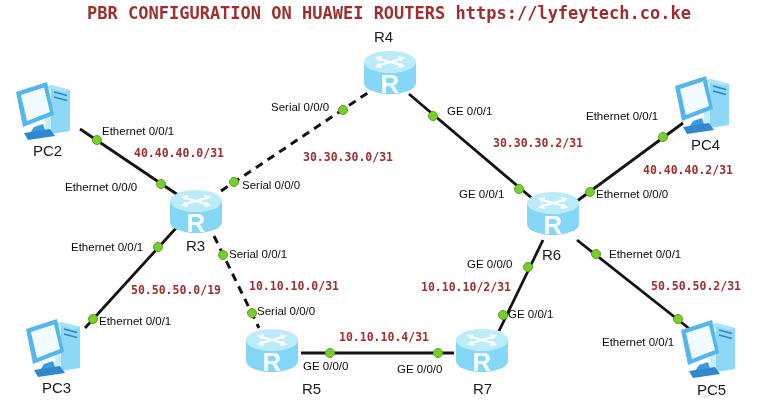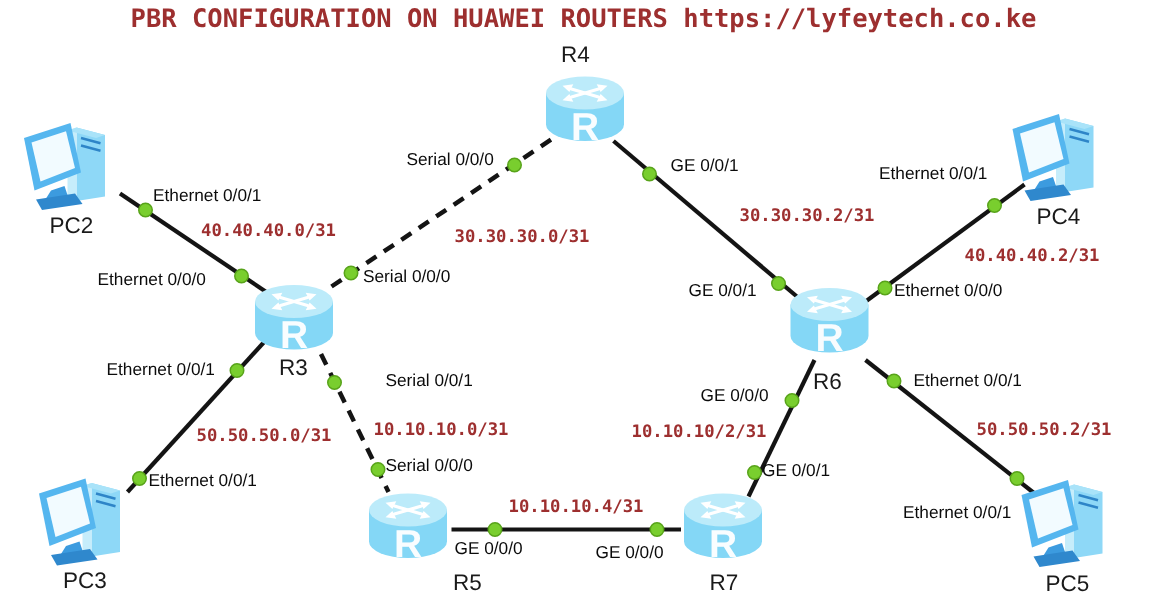--- a/index.html
+++ b/index.html
@@ -205,23 +205,23 @@
       <div class="lbl iface" style="left: 102px; top: 125px;">Ethernet 0/0/1</div>
       <div class="lbl net" style="left: 134px; top: 147px;">40.40.40.0/31</div>
       <div class="lbl iface" style="left: 65px; top: 181px;">Ethernet 0/0/0</div>
       <div class="lbl iface" style="left: 242px; top: 179px;">Serial 0/0/0</div>
       <div class="lbl net" style="left: 303px; top: 151px;">30.30.30.0/31</div>
       <div class="lbl iface" style="left: 271px; top: 101px;">Serial 0/0/0</div>
       <div class="lbl iface" style="left: 447px; top: 105px;">GE 0/0/1</div>
       <div class="lbl net" style="left: 493px; top: 137px;">30.30.30.2/31</div>
       <div class="lbl iface" style="left: 459px; top: 188px;">GE 0/0/1</div>
       <div class="lbl iface" style="left: 71px; top: 241px;">Ethernet 0/0/1</div>
-      <div class="lbl net" style="left: 131px; top: 284px;">50.50.50.0/31</div>
+      <div class="lbl net" style="left: 131px; top: 284px;">50.50.50.0/19</div>
       <div class="lbl iface" style="left: 99px; top: 315px;">Ethernet 0/0/1</div>
-      <div class="lbl iface" style="left: 229px; top: 248px; margin-left: 28px;">Serial 0/0/1</div>
+      <div class="lbl iface" style="left: 229px; top: 248px;">Serial 0/0/1</div>
       <div class="lbl net" style="left: 249px; top: 280px;">10.10.10.0/31</div>
       <div class="lbl iface" style="left: 257px; top: 305px;">Serial 0/0/0</div>
       <div class="lbl iface" style="left: 303px; top: 360px;">GE 0/0/0</div>
       <div class="lbl net" style="left: 339px; top: 331px;">10.10.10.4/31</div>
       <div class="lbl iface" style="left: 397px; top: 363px;">GE 0/0/0</div>
       <div class="lbl iface" style="left: 508px; top: 308px;">GE 0/0/1</div>
       <div class="lbl net" style="left: 421px; top: 281px;">10.10.10/2/31</div>
       <div class="lbl iface" style="left: 467px; top: 258px;">GE 0/0/0</div>
       <div class="lbl iface" style="left: 596px; top: 188px;">Ethernet 0/0/0</div>
       <div class="lbl net" style="left: 643px; top: 164px;">40.40.40.2/31</div>

